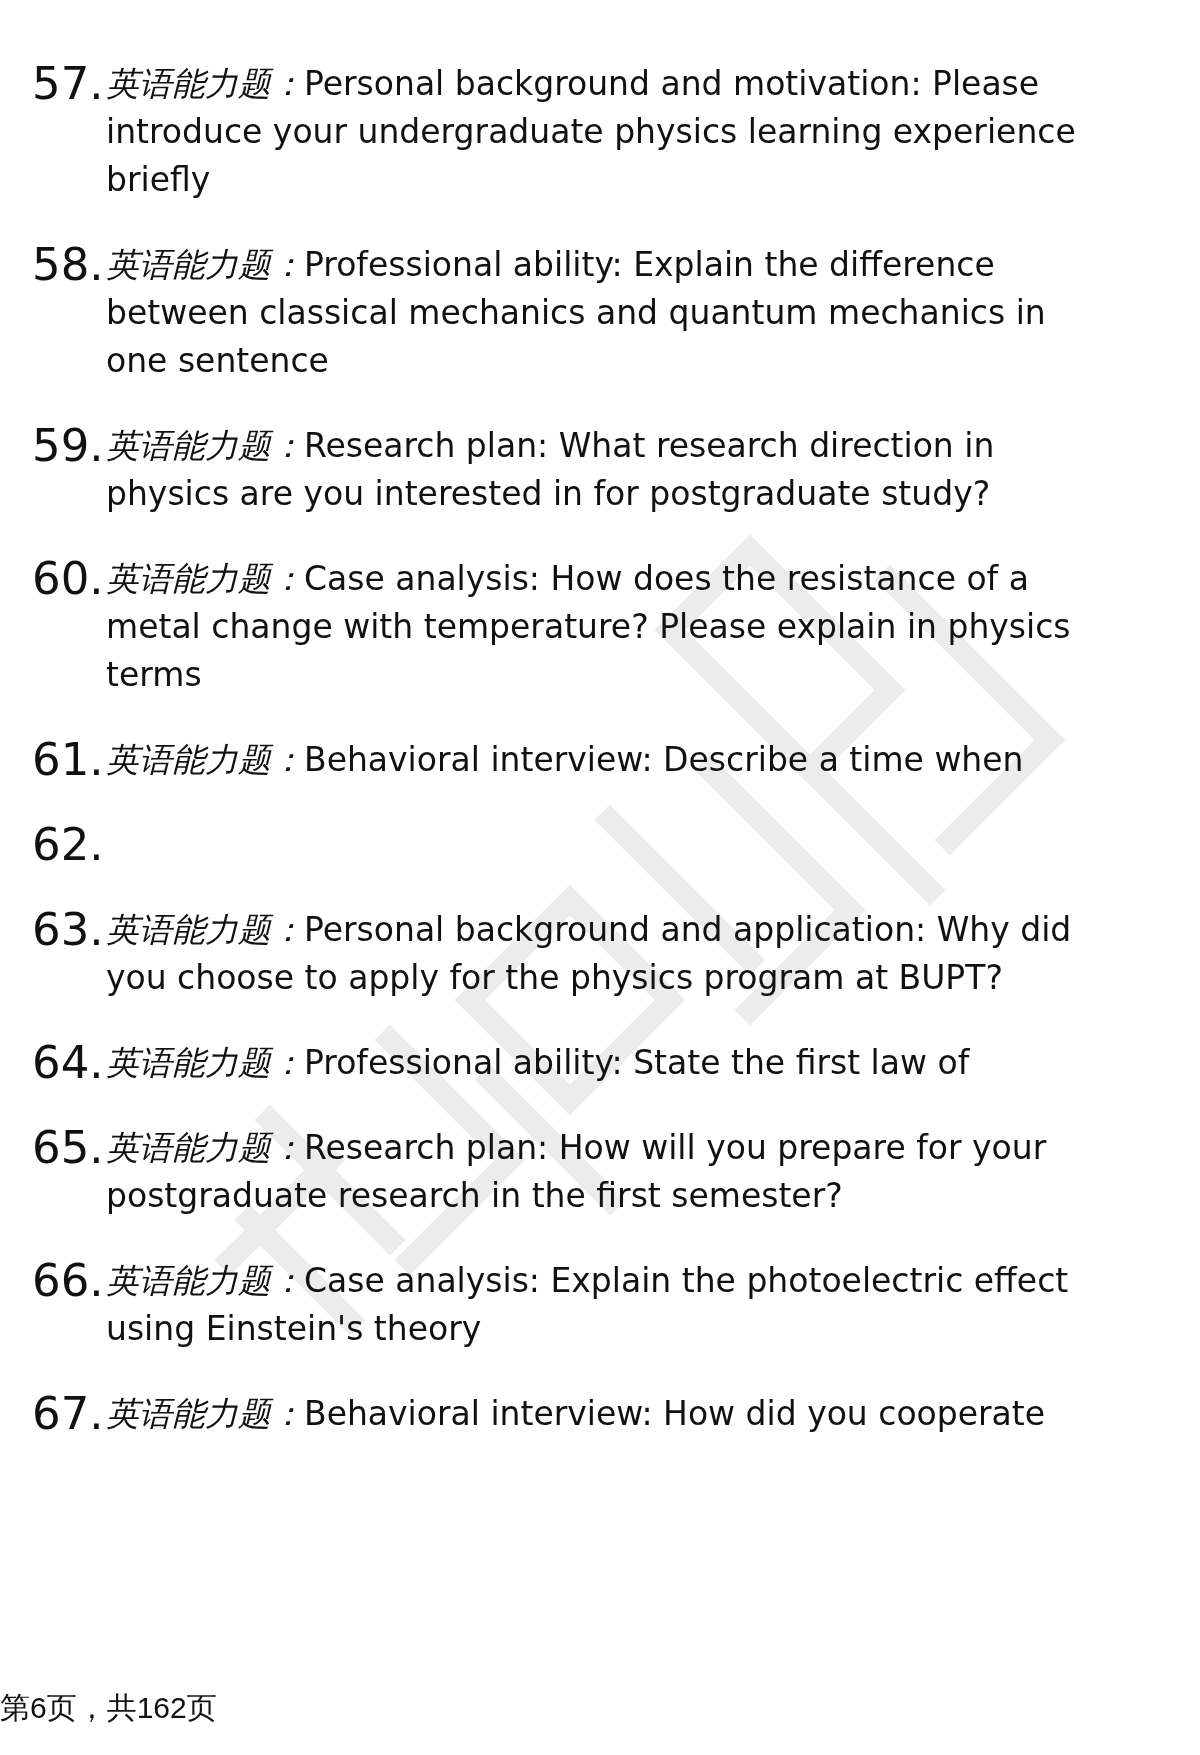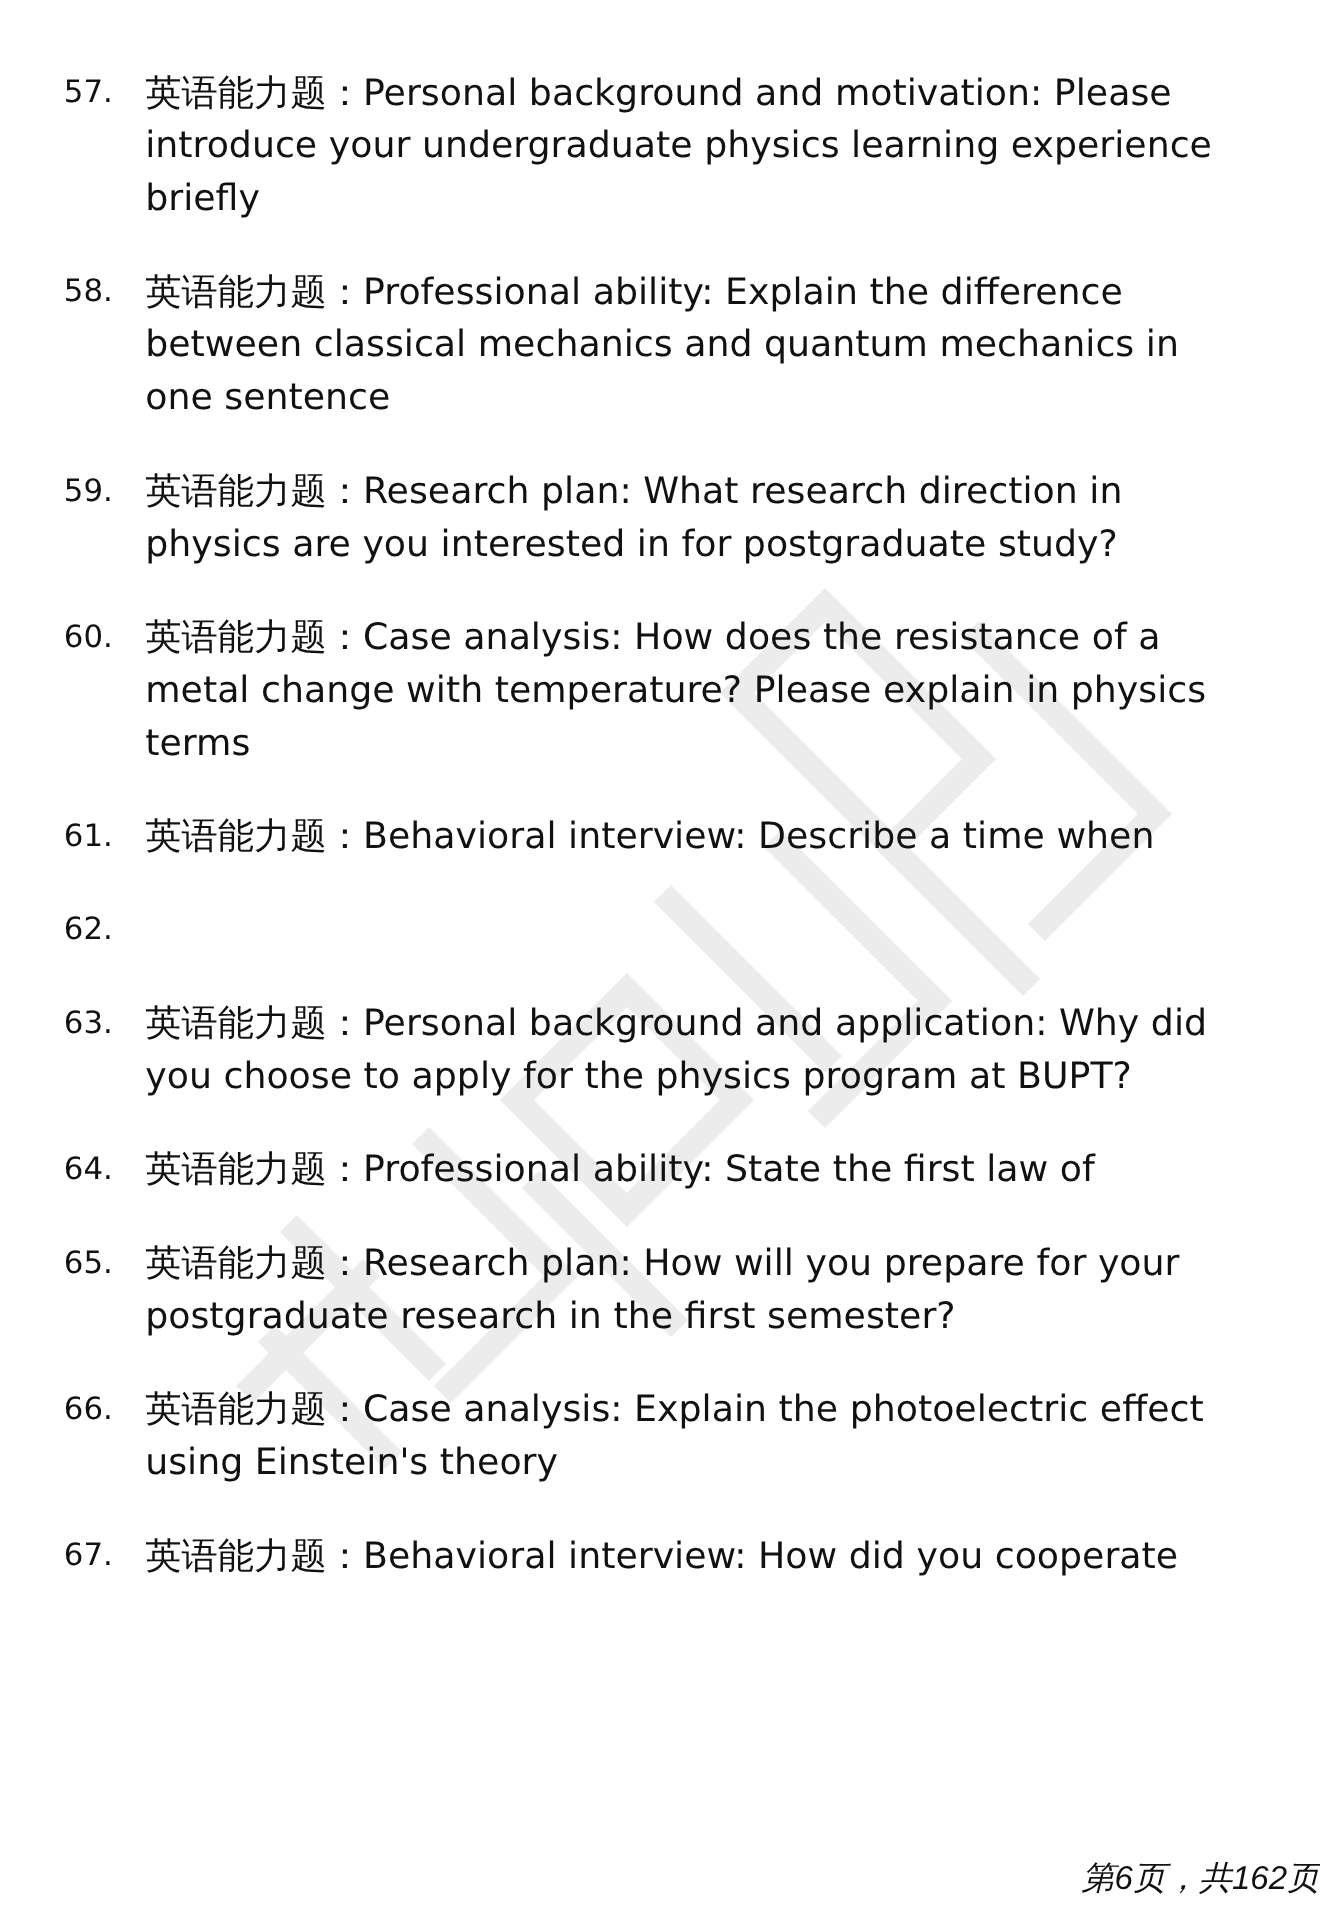--- a/index.html
+++ b/index.html
@@ -32,48 +32,47 @@
     width: 1200px;
     z-index: 1;
   }
   .item {
     display: flex;
     align-items: flex-start;
     margin-bottom: 37px;
   }
   .num {
     width: 74px;
-    padding-left: 58px;
+    padding-left: 32px;
     flex: 0 0 auto;
-    font-size: 28px;
+    font-size: 45px;
     line-height: 48px;
     white-space: nowrap;
   }
   .body {
     flex: 1 1 auto;
     font-size: 33px;
     line-height: 48px;
     padding-right: 30px;
   }
   .line {
     display: block;
     white-space: nowrap;
   }
-  .prefix { letter-spacing: 0; }
+  .prefix { letter-spacing: 0; font-style: italic; }
   .footer {
     position: absolute;
     left: 0;
     width: 1200px;
     top: 1686px;
-    text-align: right;
+    text-align: left;
     font-size: 30px;
     line-height: 44px;
     font-family: "Liberation Sans", "DejaVu Sans", sans-serif;
     z-index: 1;
-    font-style: italic;
   }
 </style>
 </head>
 <body>
 
 <div class="watermark">
   <svg viewBox="0 0 900 820" xmlns="http://www.w3.org/2000/svg">
     <g stroke="#ececec" stroke-width="22" fill="none" stroke-linecap="square">
 
       <path d="M560 30 L700 170 L620 250 L480 110 Z"></path>

